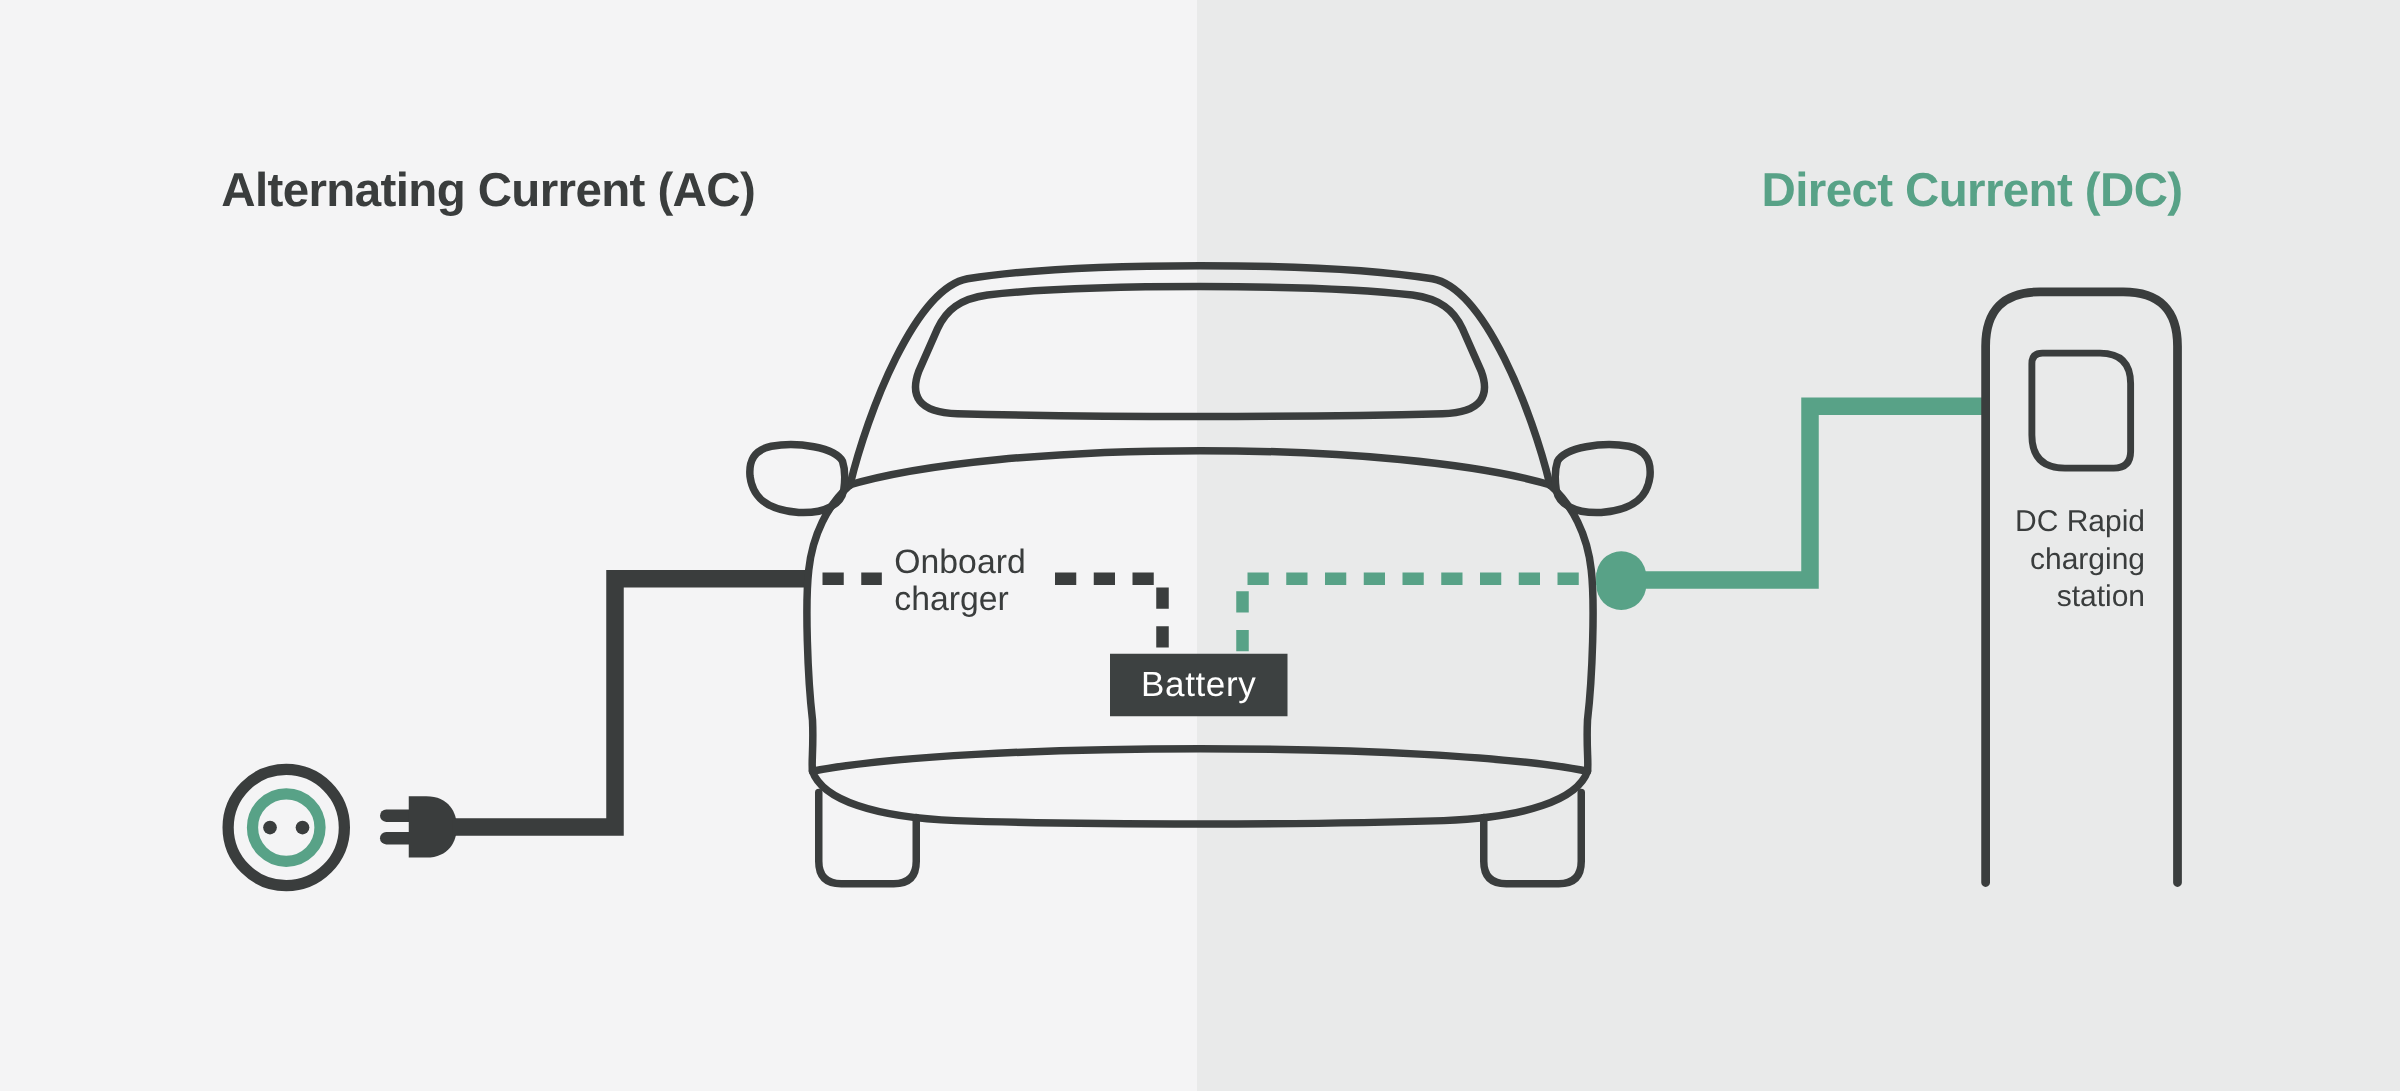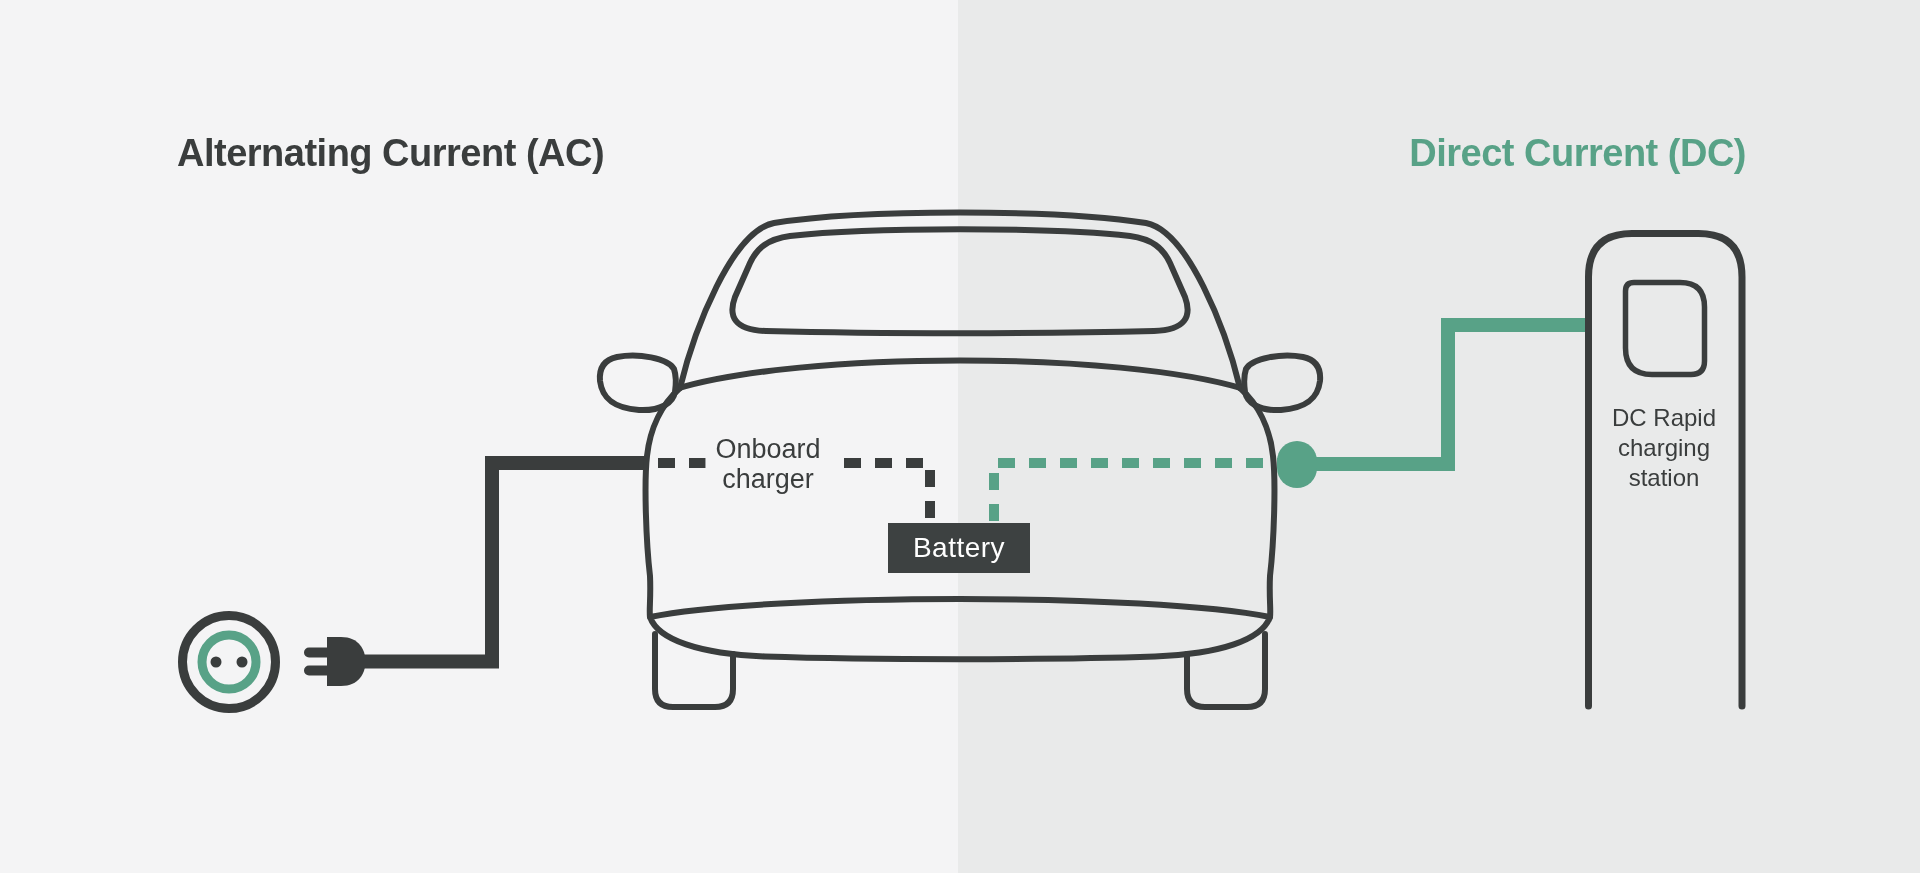--- a/index.html
+++ b/index.html
@@ -40,33 +40,33 @@
     line-height:42px;white-space:nowrap;margin:0;
   }
   .title-ac{left:177px;top:132px;color:var(--dark);}
   .title-dc{right:174px;top:132px;color:var(--green);text-align:left;}
   .onboard-label{
     position:absolute;left:768px;top:464px;
     transform:translate(-50%,-50%);
     background:var(--bg-left);
     padding:1px 10px;
     font-size:27px;font-weight:500;line-height:30px;
-    color:var(--dark);text-align:center;white-space:pre-line;
+    color:var(--dark);white-space:pre-line;
   }
   .battery-label{
     position:absolute;left:888px;top:523px;width:142px;height:50px;
     background:var(--battery-bg);color:var(--battery-text);
     font-size:28px;font-weight:400;letter-spacing:0.5px;
     display:flex;align-items:center;justify-content:center;
   }
   .station-label{
     position:absolute;left:1664px;top:448px;
     transform:translate(-50%,-50%);
     font-size:24px;font-weight:500;line-height:30px;
-    color:var(--dark);text-align:center;white-space:pre-line;
+    color:var(--dark);text-align:right;white-space:pre-line;
   }
 </style>
 </head>
 <body>
 
 <div class="canvas">
 
   <svg class="scene" viewBox="0 0 1920 873" aria-hidden="true">
 
     <g>

